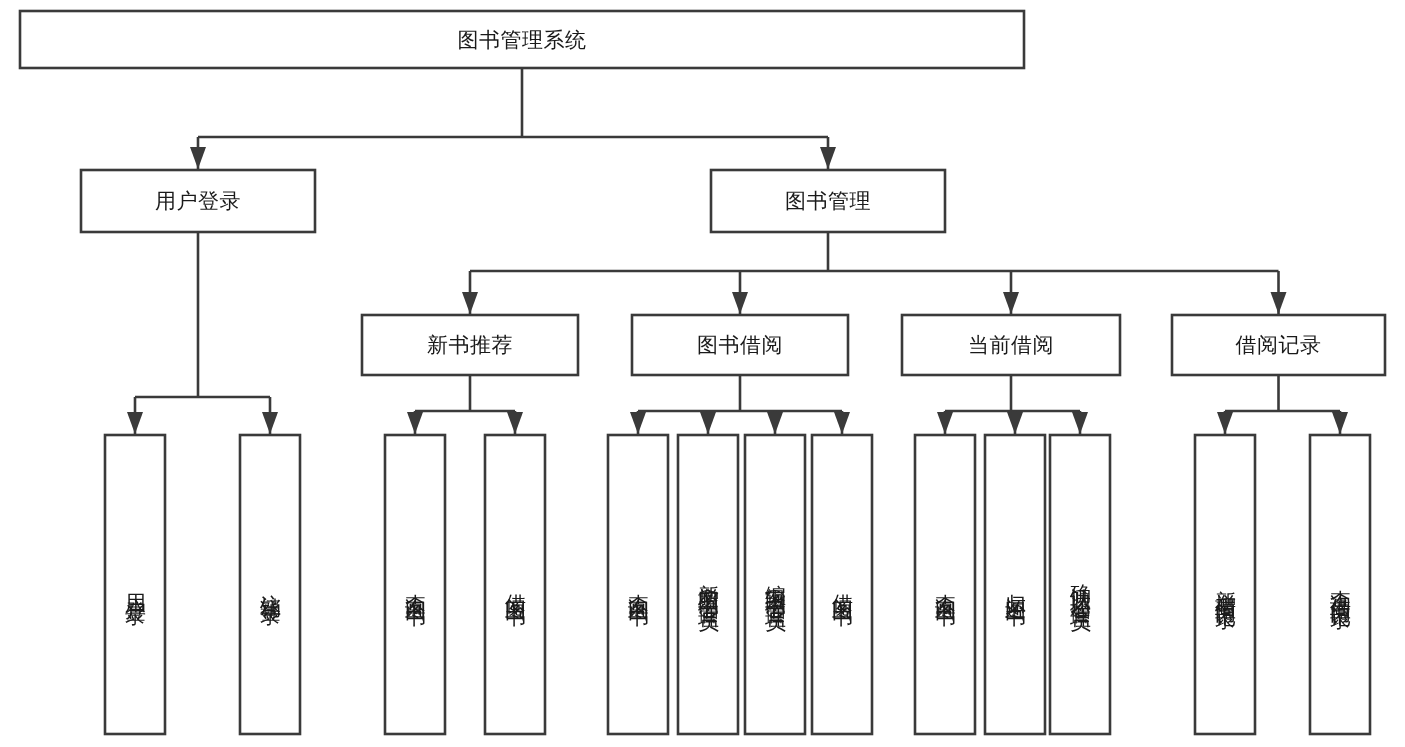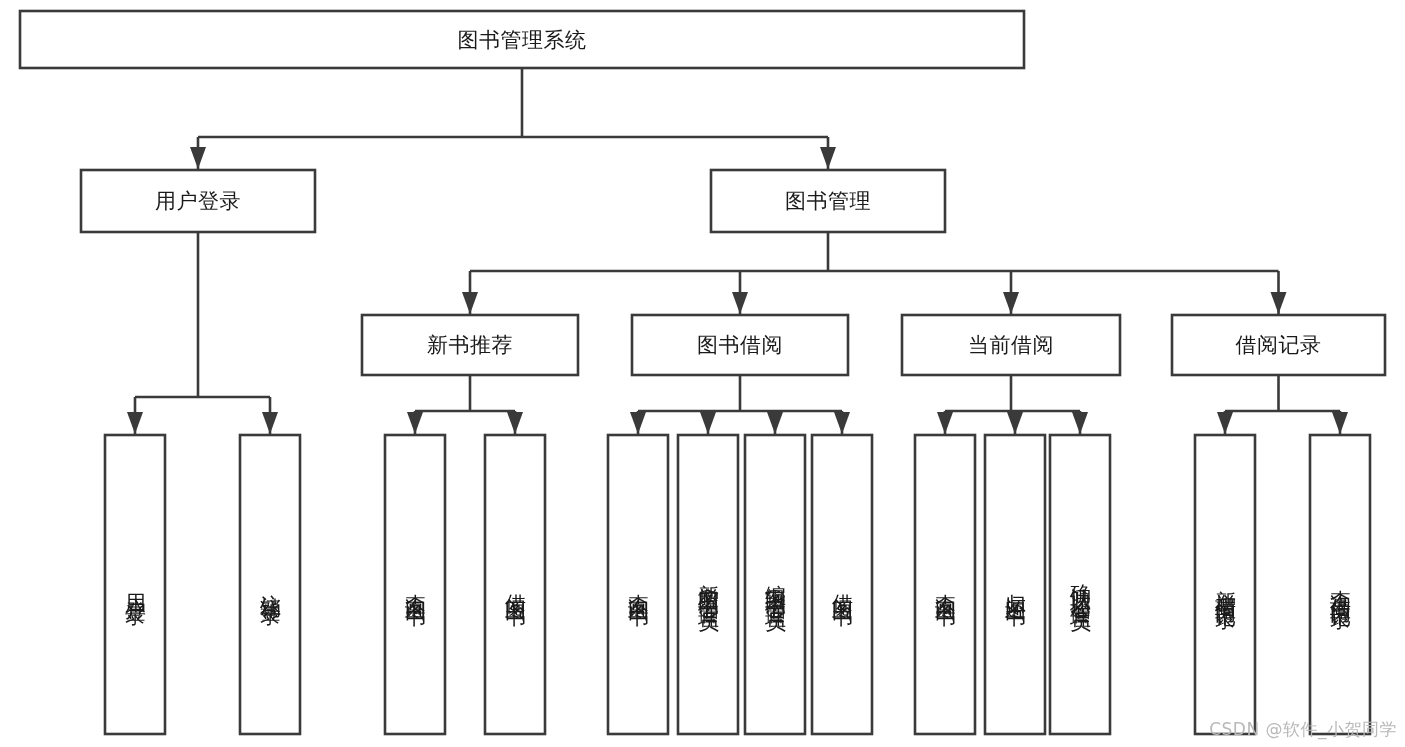--- a/index.html
+++ b/index.html
@@ -177,14 +177,13 @@
       <div class="leaf-label" style="left: 678px; top: 435px; width: 60px; height: 299px;">新增图书（管理员）</div>
       <div class="leaf-label" style="left: 745px; top: 435px; width: 60px; height: 299px;">编辑图书（管理员）</div>
       <div class="leaf-label" style="left: 812px; top: 435px; width: 60px; height: 299px;">借阅图书</div>
       <div class="leaf-label" style="left: 915px; top: 435px; width: 60px; height: 299px;">查询图书</div>
       <div class="leaf-label" style="left: 985px; top: 435px; width: 60px; height: 299px;">归还图书</div>
       <div class="leaf-label" style="left: 1050px; top: 435px; width: 60px; height: 299px;">确认归还（管理员）</div>
       <div class="leaf-label" style="left: 1195px; top: 435px; width: 60px; height: 299px;">新增借阅记录</div>
       <div class="leaf-label" style="left: 1310px; top: 435px; width: 60px; height: 299px;">查询借阅记录</div>
     </div>
 
-  <div class="watermark">CSDN @软件_小贺同学</div>
 </div>
 
 </body></html>

